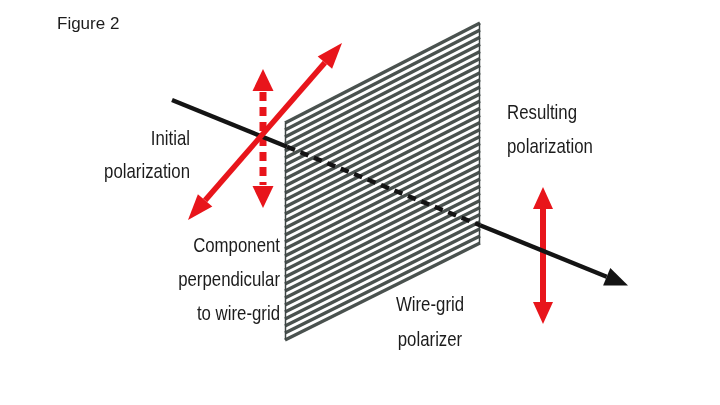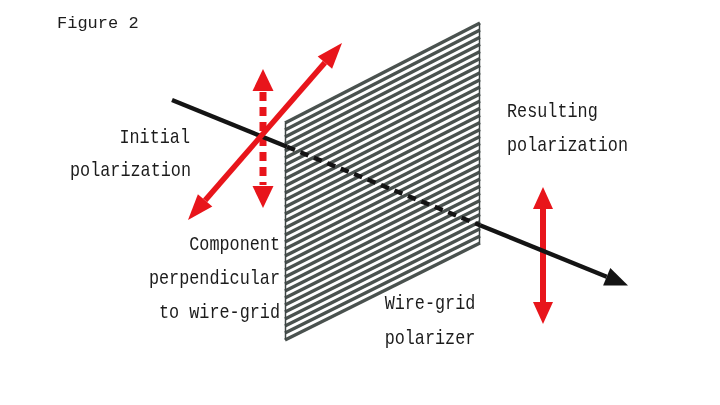--- a/index.html
+++ b/index.html
@@ -6,21 +6,21 @@
     margin: 0;
     padding: 0;
     background: #ffffff;
   }
   #stage {
     position: relative;
     width: 720px;
     height: 405px;
     background: var(--bg, #ffffff);
     overflow: hidden;
-    font-family: Liberation Mono, monospace;
+    font-family: Liberation Sans, sans-serif;
   }
   #diagram-svg {
     position: absolute;
     left: 0;
     top: 0;
   }
   .stripe        { stroke: var(--stripe, #4a524f); stroke-width: 3.4; }
   .edge          { stroke: #3d4544; stroke-width: 1.5; }
   .ray           { stroke: var(--black, #141414); stroke-width: 4.4; }
   .ray-dashed    { stroke: var(--black, #141414); stroke-width: 4.4; stroke-dasharray: 8.5 6; }

